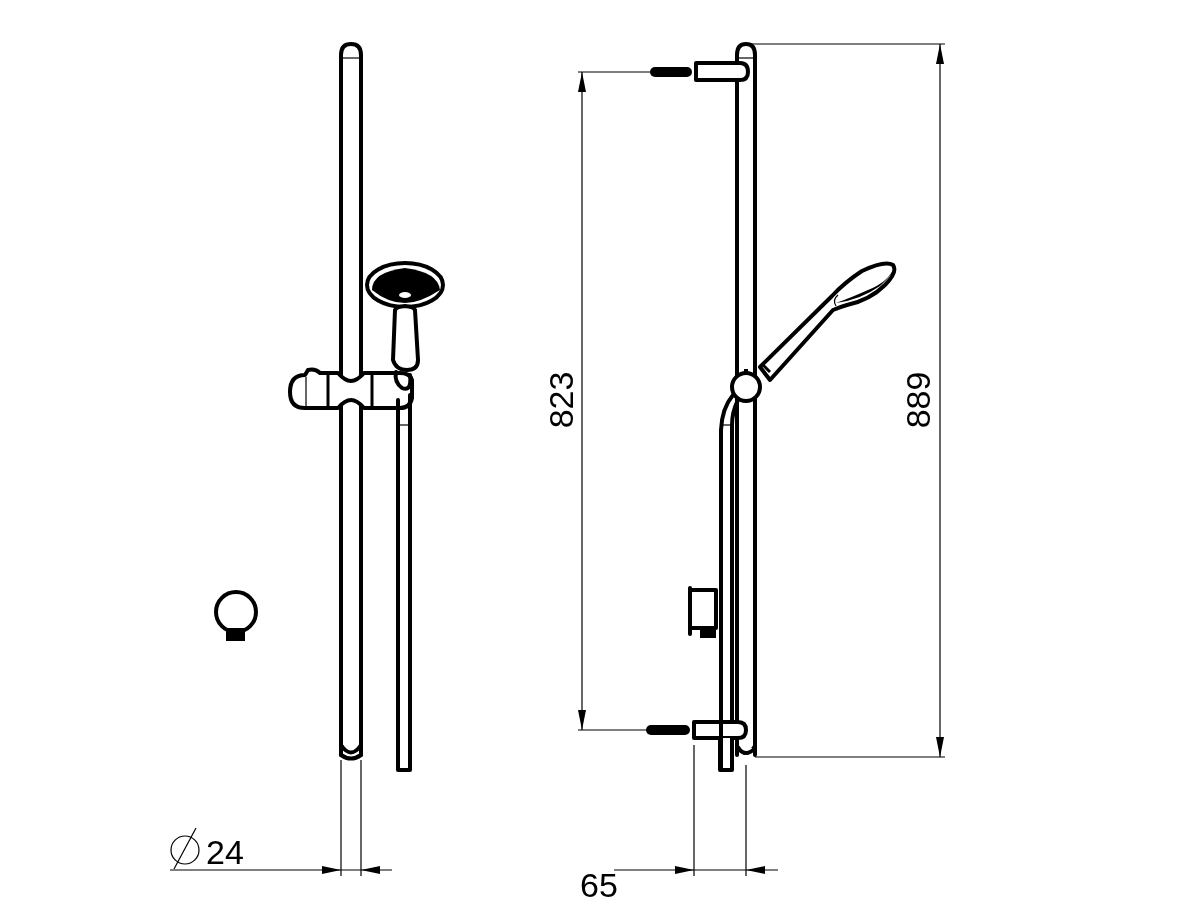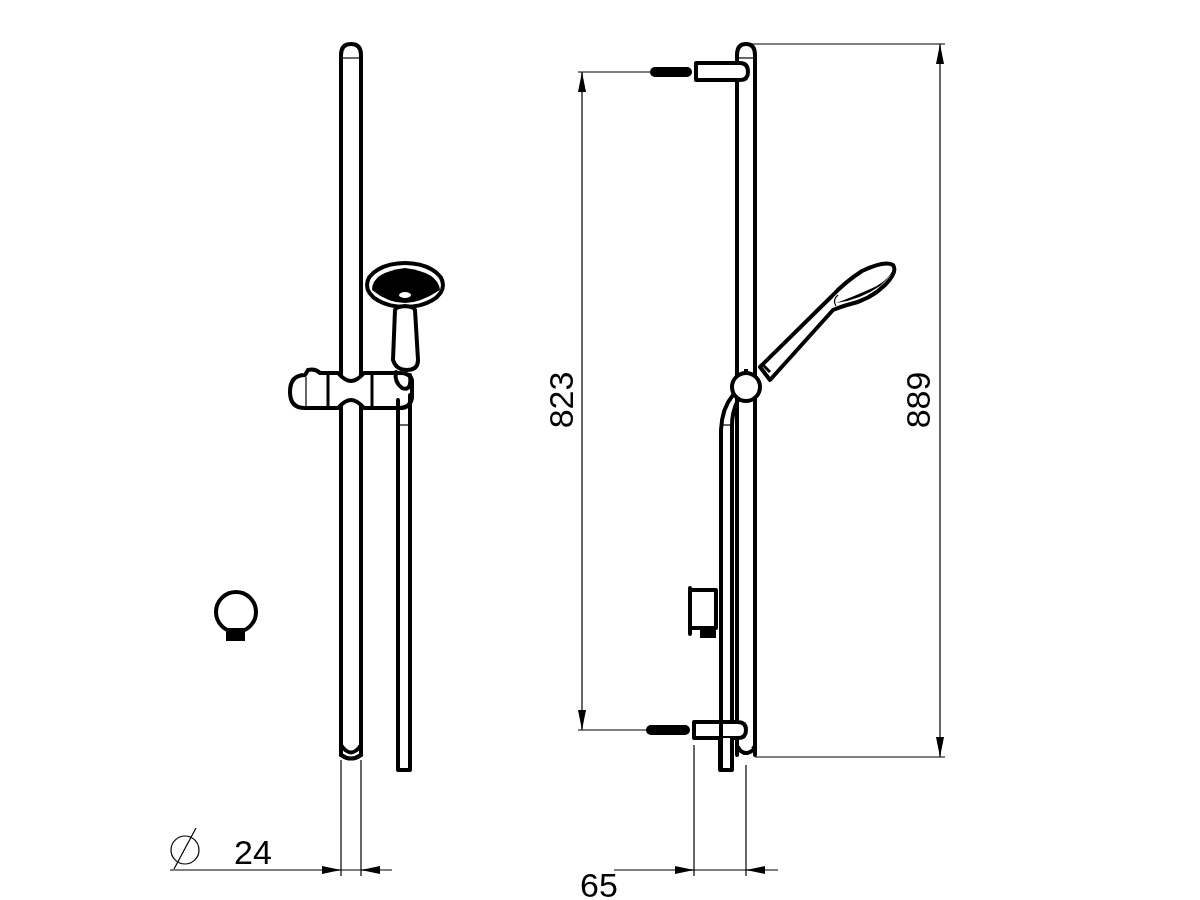--- a/index.html
+++ b/index.html
@@ -3,21 +3,21 @@
 <meta charset="utf-8">
 <style>
   html, body { margin: 0; padding: 0; background: #ffffff; }
   body { width: 1200px; height: 900px; overflow: hidden; position: relative; font-family: "Liberation Sans", sans-serif; }
   #drawing { position: absolute; left: 0; top: 0; width: 1200px; height: 900px; }
   .thick { fill: none; stroke: #000; stroke-width: 4; stroke-linejoin: round; stroke-linecap: round; }
   .medium { fill: none; stroke: #000; stroke-width: 3; stroke-linejoin: round; }
   .thin { fill: none; stroke: #000; stroke-width: 1.2; }
   .fillw { fill: #fff; }
   .label-overlay { position: absolute; font-family: "Liberation Sans", sans-serif; font-size: 34px; color: #000; line-height: 1; white-space: nowrap; }
-  .dim-24 { left: 206px; top: 835px; margin-left: 28px; }
+  .dim-24 { left: 206px; top: 835px; }
   .dim-65 { left: 580px; top: 835px; margin-top: 33px; }
   .dim-823 { left: 533px; top: 383px; transform: rotate(-90deg); transform-origin: center; }
   .dim-889 { left: 890px; top: 383px; transform: rotate(-90deg); transform-origin: center; }
 </style>
 </head>
 <body>
 
 <svg id="drawing" viewBox="0 0 1200 900" xmlns="http://www.w3.org/2000/svg">
 
   <g>

